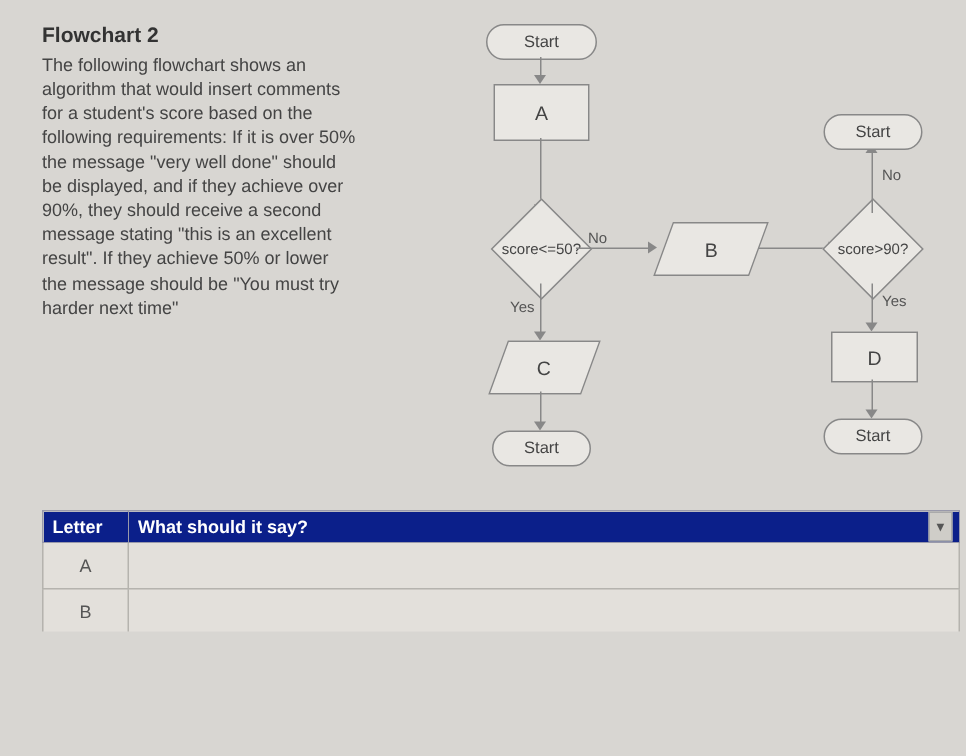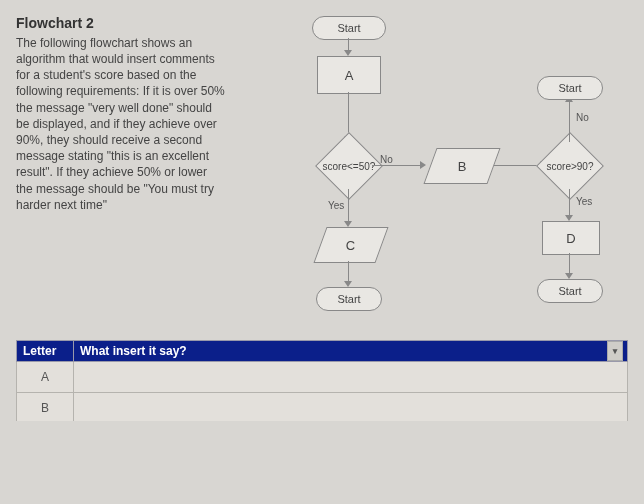--- a/index.html
+++ b/index.html
@@ -1,16 +1,16 @@
 <!DOCTYPE html>
 <html><head>
 <meta charset="utf-8">
 <style>
   html,body{margin:0;padding:0;background:#d8d6d2;font-family:Arial,Helvetica,sans-serif;color:#444}
-  .page{width:644px;height:421px;box-sizing:border-box;padding:14px 16px 0 16px;position:relative}
+  .page{width:644px;height:421px;box-sizing:border-box;padding:14px 16px 0 28px;position:relative}
   .content-area{display:flex;gap:6px}
   .text-col{width:210px;font-size:12px;line-height:1.35}
   .text-col h3{margin:0 0 2px 0;font-size:14px;color:#333}
   .text-col p{margin:0}
   .fc-col{flex:1;position:relative;height:310px}
 
   
   .term{position:absolute;border:1px solid #888;background:#e9e7e3;border-radius:14px;height:22px;display:flex;align-items:center;justify-content:center;font-size:11px;color:#444}
   .proc{position:absolute;border:1px solid #888;background:#e9e7e3;display:flex;align-items:center;justify-content:center;font-size:13px;color:#444}
   .para{position:absolute;border:1px solid #888;background:#e9e7e3;transform:skewX(-20deg);display:flex;align-items:center;justify-content:center;font-size:13px;color:#444}
@@ -114,21 +114,21 @@
         </div>
 
     </div>
   </div>
 
   <table class="tbl">
     <tbody>
         <tr class="hdr-row">
       <th>Letter</th>
       <th style="position:relative">
-        <span>What insert it say?</span>
+        <span>What should it say?</span>
         <span class="drop">▾</span>
       </th>
     </tr>
     <tr>
       <td class="letter">A</td>
       <td></td>
     </tr>
     <tr>
       <td class="letter">B</td>
       <td></td>

